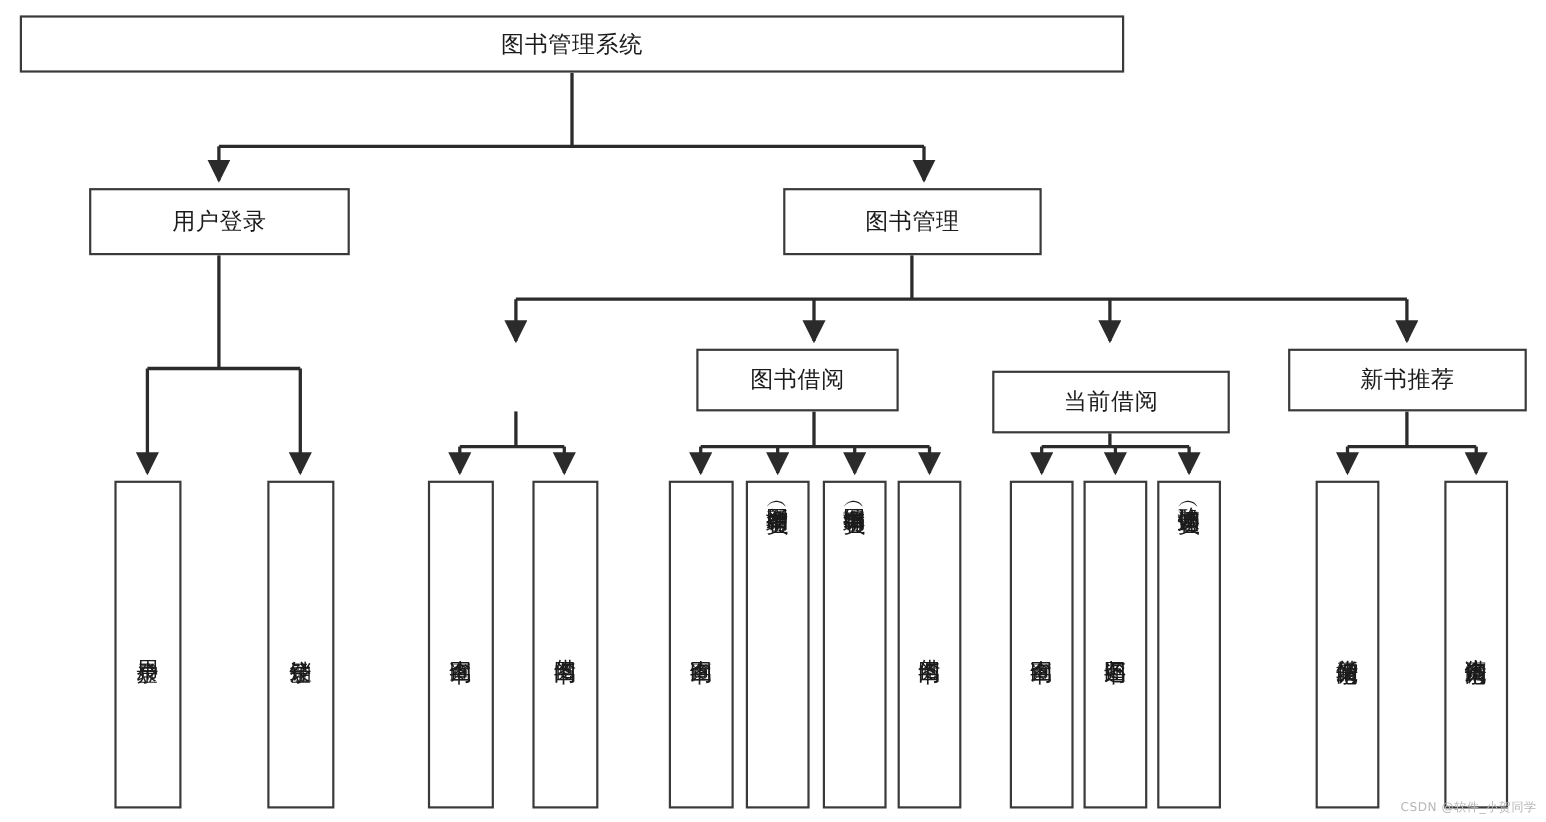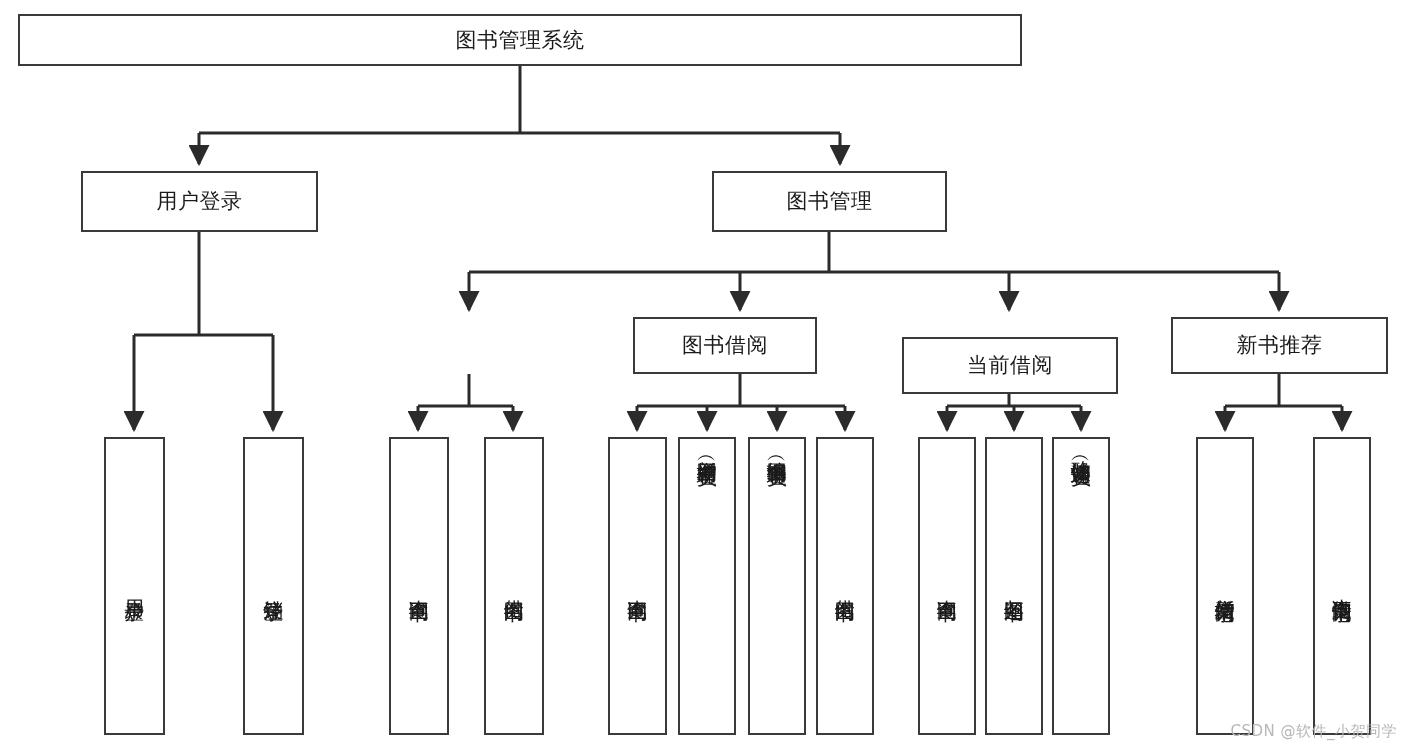--- a/index.html
+++ b/index.html
@@ -59,21 +59,21 @@
     text-align: center;
   }
   .node.leaf.mid {
     align-items: center;
     padding-top: 0;
   }
   #watermark {
     position: absolute;
     right: 8px;
     bottom: 6px;
-    font-size: 15px;
+    font-size: 11px;
     color: #b7b7b7;
     white-space: nowrap;
     letter-spacing: 0.5px;
   }
 </style>
 </head>
 <body>
 
 <div id="canvas">
 

